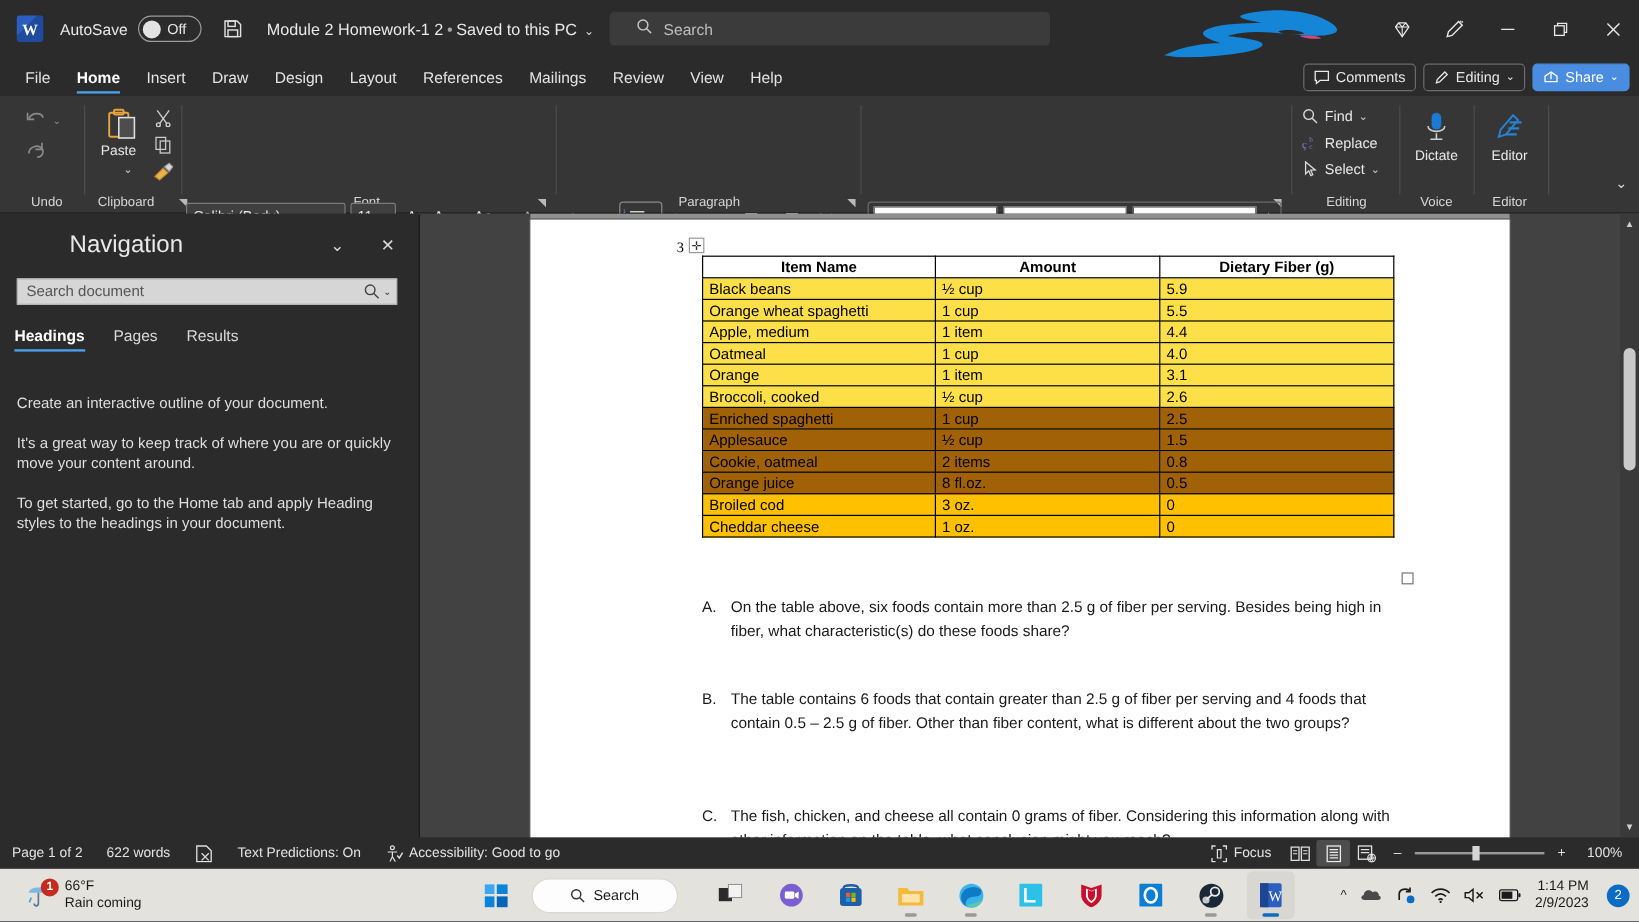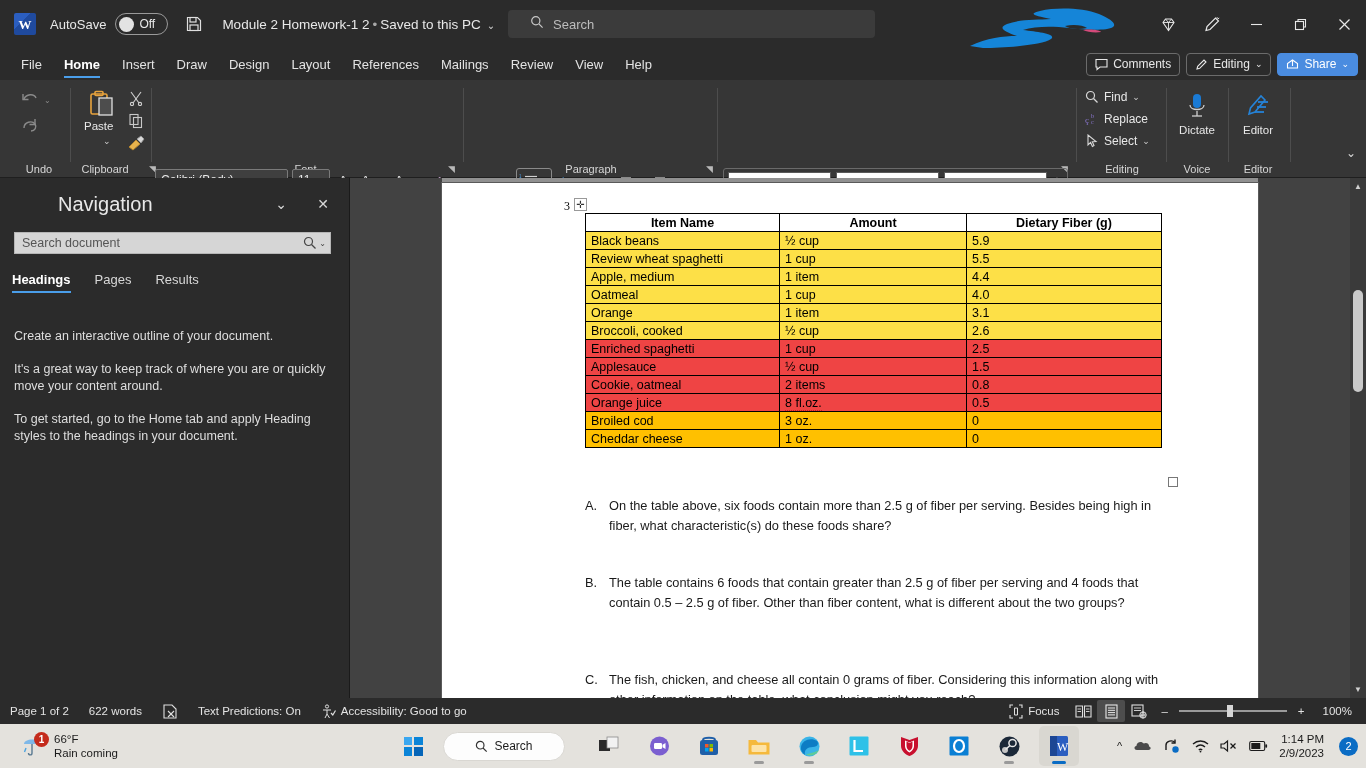--- a/index.html
+++ b/index.html
@@ -175,21 +175,21 @@
     position:absolute; left:143px; top:30px; width:576px;
     border-collapse:collapse; table-layout:fixed;
   }
   table.foodtbl td, table.foodtbl th {
     border:1px solid #000; font-size:12.5px; padding:1px 5px;
     font-family:"Liberation Sans", sans-serif; color:#000; height:18px;
   }
   table.foodtbl th { font-weight:bold; text-align:center; background:#ffffff; }
   .c0 { width:194px; } .c1 { width:187px; } .c2 { width:195px; }
   tr.yellow td { background:#fde047; }
-  tr.green  td { background:#ef4444; }
+  tr.green  td { background:#a16207; }
   tr.orange td { background:#FFC000; }
   .sq-underline { border-bottom:1px dotted #cc2222; }
 
   .qblock { position:absolute; left:143px; width:580px; font-size:12.8px; color:#1a1a1a; line-height:20px; }
   .qrow { display:flex; }
   .qlet { width:24px; flex-shrink:0; }
   .qtxt { flex:1; }
 
   
   .vscroll {
@@ -689,21 +689,21 @@
             <th class="c2">Dietary Fiber (g)</th>
           </tr>
         </thead>
         <tbody>
           <tr class="yellow">
               <td>Black beans</td>
               <td>½ cup</td>
               <td>5.9</td>
             </tr>
           <tr class="yellow">
-              <td>Review wheat spaghetti</td>
+              <td>Orange wheat spaghetti</td>
               <td>1 cup</td>
               <td>5.5</td>
             </tr>
           <tr class="yellow">
               <td>Apple, medium</td>
               <td>1 item</td>
               <td>4.4</td>
             </tr>
           <tr class="yellow">
               <td>Oatmeal</td>

